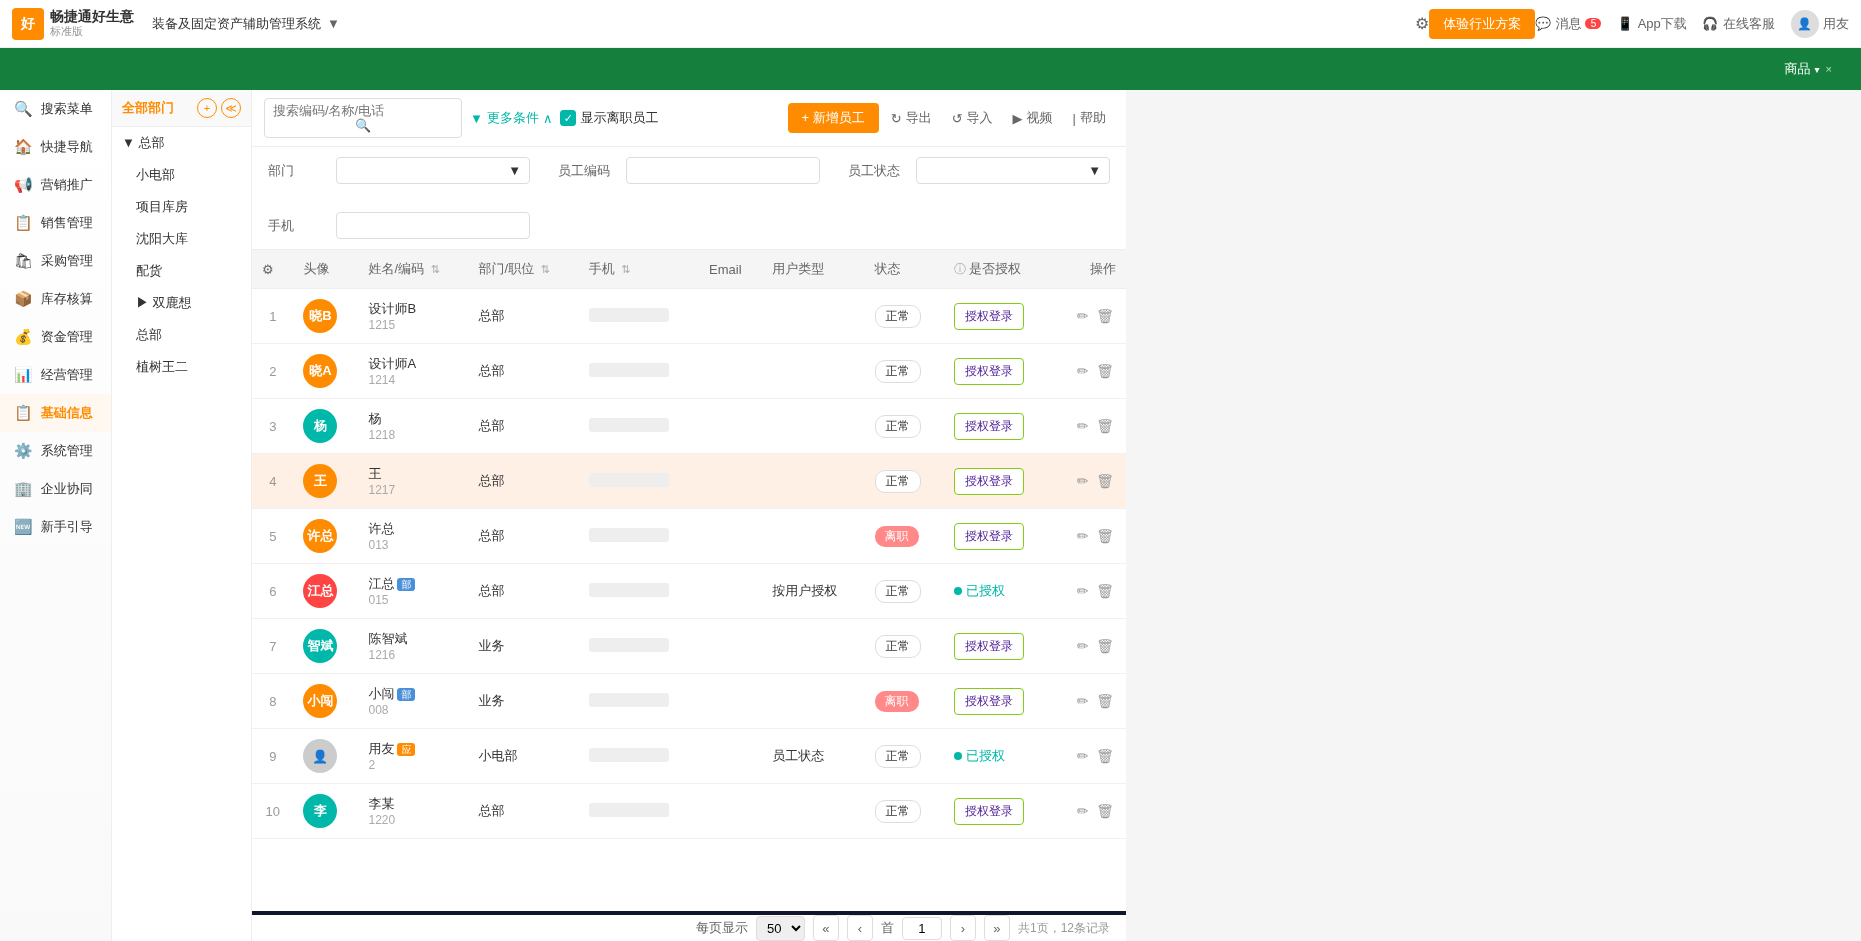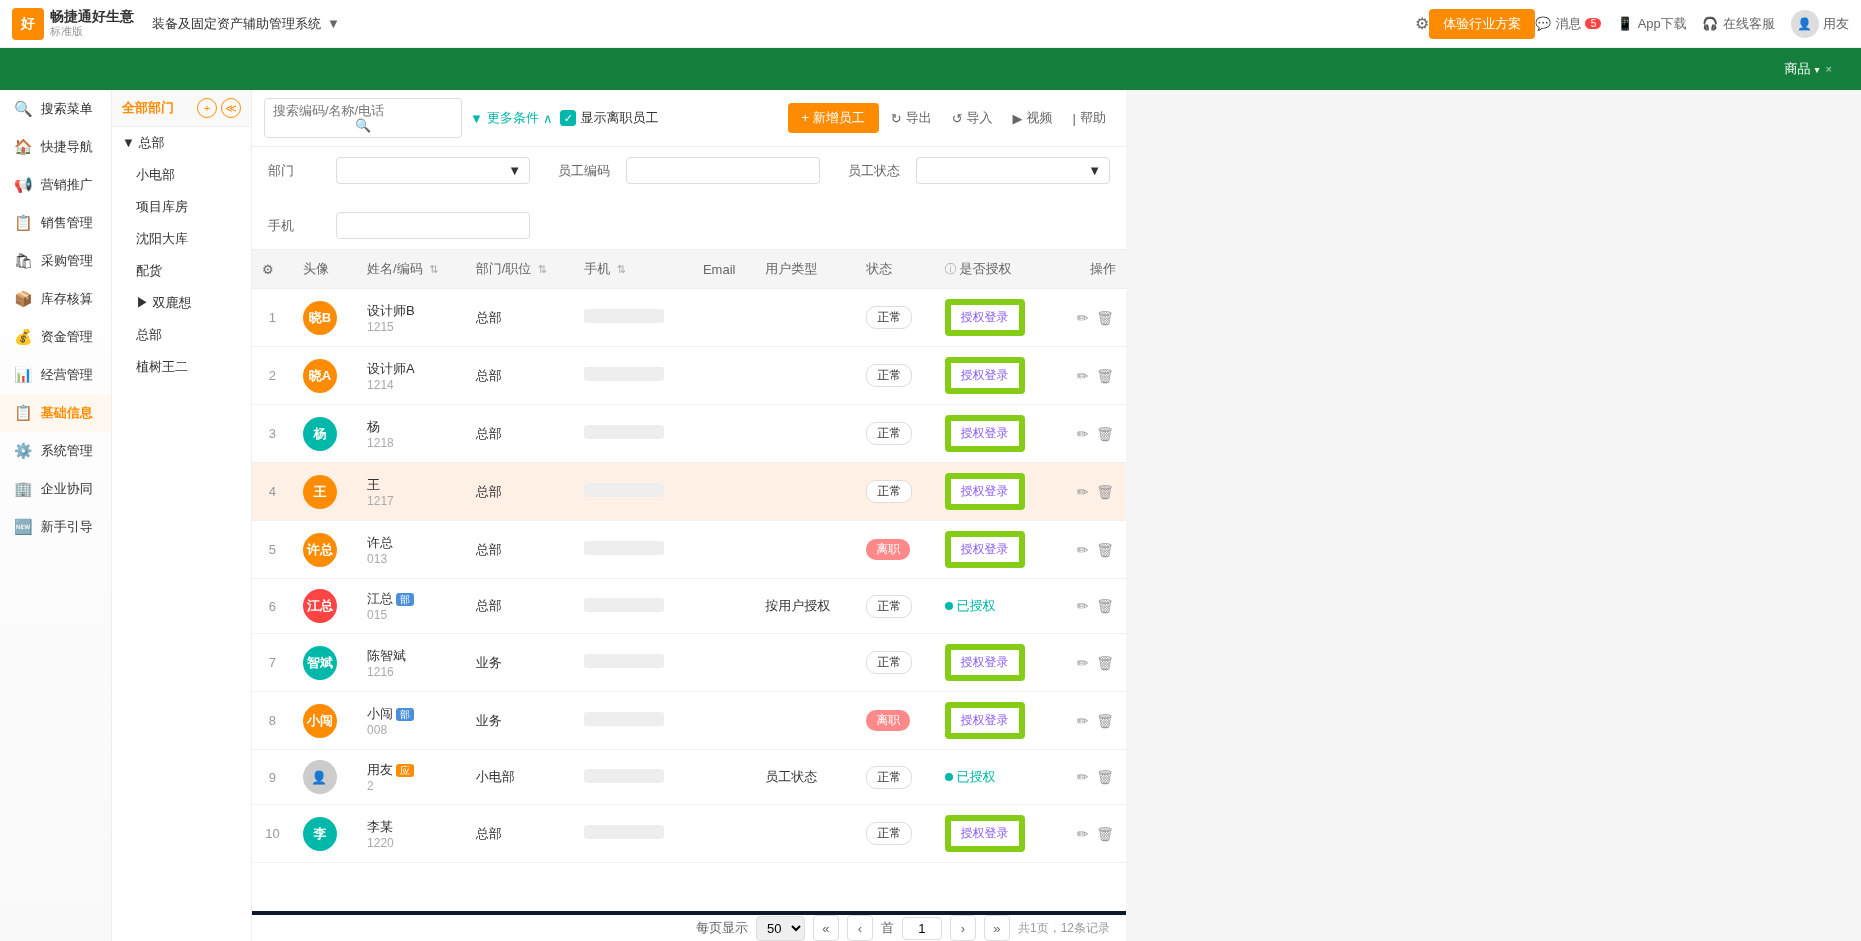--- a/index.html
+++ b/index.html
@@ -70,21 +70,21 @@
     
     .table-wrap { flex: 1; overflow: auto; background: #fff; margin: 0; }
     table { width: 100%; border-collapse: collapse; }
     thead tr { background: #f5f5f5; }
     th { padding: 10px 10px; font-weight: normal; color: #666; font-size: 13px; text-align: left; border-bottom: 1px solid #eee; white-space: nowrap; }
     td { padding: 10px 10px; border-bottom: 1px solid #f0f0f0; font-size: 13px; color: #333; }
     tr.highlighted { background: #fff0e6; }
     .avatar-emp { width: 34px; height: 34px; border-radius: 50%; display: flex; align-items: center; justify-content: center; color: #fff; font-size: 13px; font-weight: bold; }
     .status-normal { display: inline-block; padding: 2px 10px; border: 1px solid #ddd; border-radius: 10px; font-size: 12px; color: #333; background: #fff; }
     .status-resigned { display: inline-block; padding: 2px 10px; border-radius: 10px; font-size: 12px; color: #fff; background: #ff8888; }
-    .auth-btn { border: 6px solid #84cc16; color: #8b5cf6; background: #fff; border-radius: 4px; padding: 4px 10px; cursor: pointer; font-size: 12px; white-space: nowrap; }
+    .auth-btn { border: 1px solid #84cc16; color: #4c1d95; background: #fff; border-radius: 4px; padding: 4px 10px; cursor: pointer; font-size: 12px; white-space: nowrap; }
     .auth-granted { color: #00b8a9; font-size: 13px; display: flex; align-items: center; gap: 4px; }
     .auth-dot { width: 8px; height: 8px; border-radius: 50%; background: #00b8a9; display: inline-block; }
     .op-btn { color: #999; cursor: pointer; font-size: 14px; margin: 0 2px; }
     .tag-blue { background: #4a90d9; color: #fff; font-size: 10px; padding: 1px 4px; border-radius: 3px; margin-left: 3px; }
     .tag-orange { background: #ff8c00; color: #fff; font-size: 10px; padding: 1px 4px; border-radius: 3px; margin-left: 3px; }
     .blur-text { color: #ccc; background: #eee; border-radius: 3px; display: inline-block; min-width: 80px; height: 14px; }
     .row-num { color: #999; text-align: center; }
     .sort-icon { color: #aaa; margin-left: 3px; font-size: 11px; }
     .info-icon { color: #aaa; margin-right: 3px; font-size: 12px; }
 

